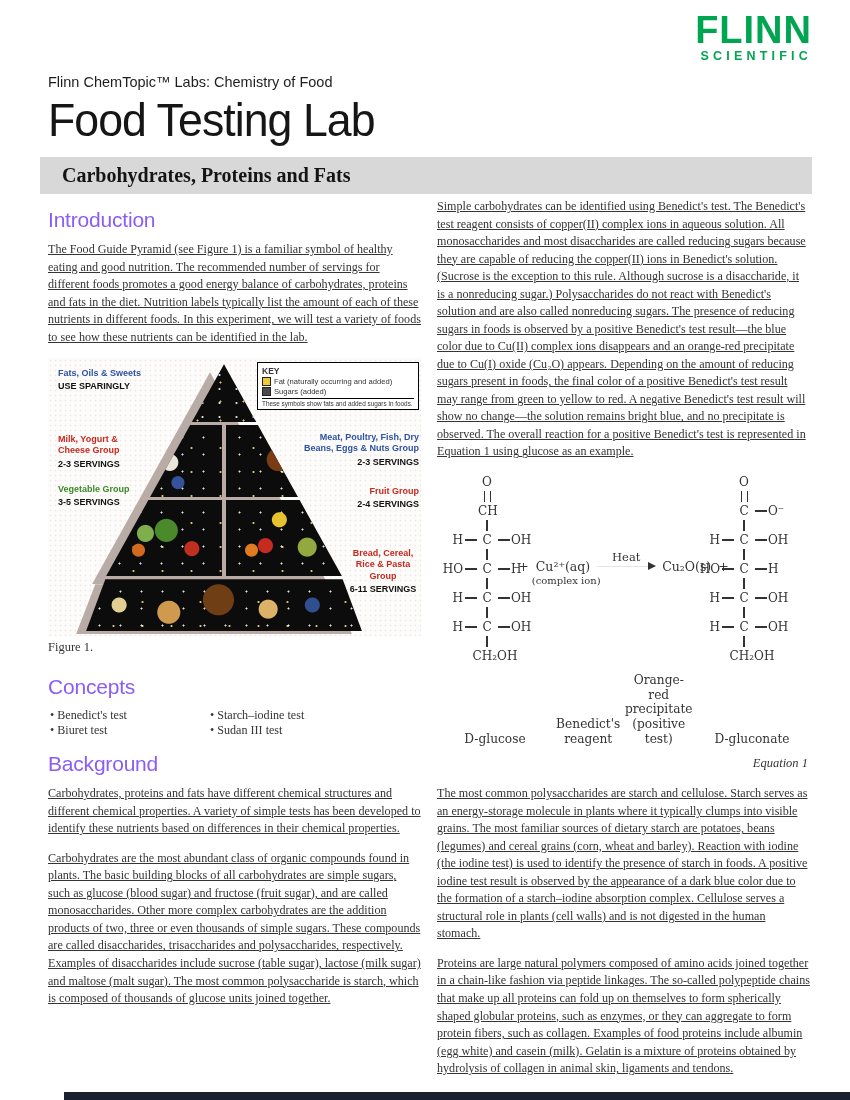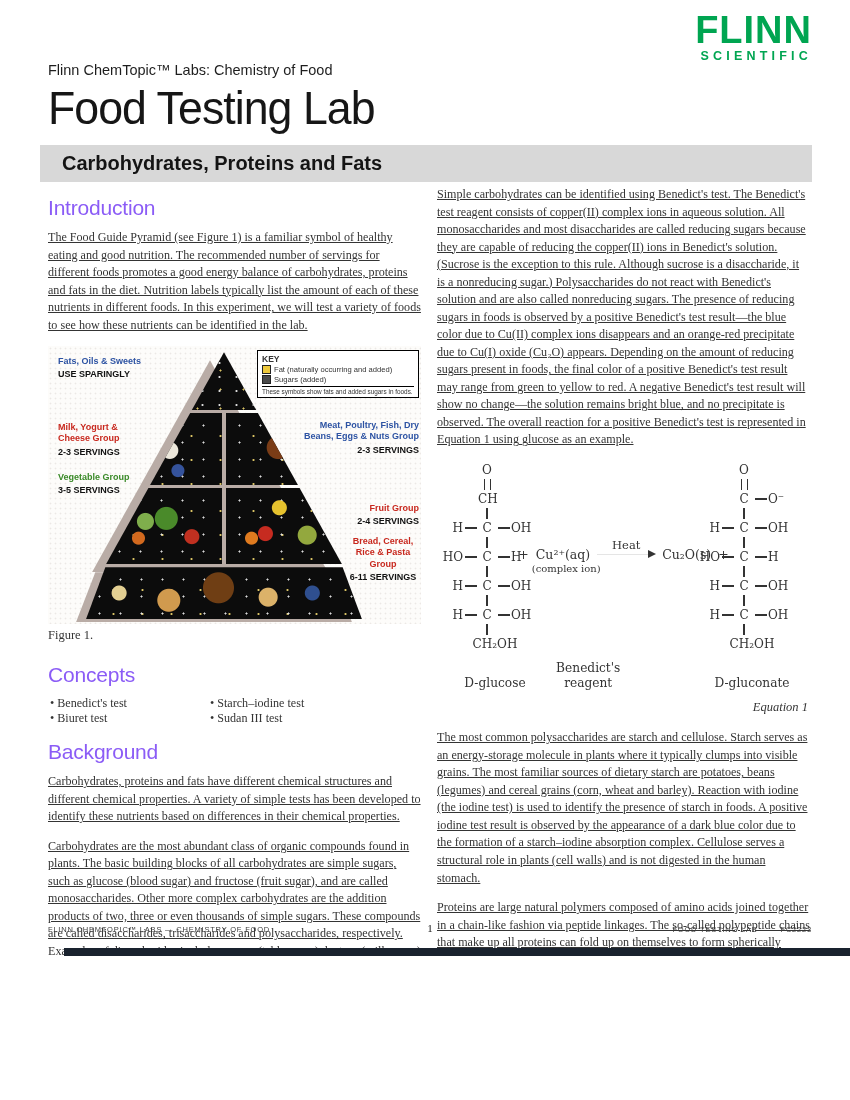--- a/index.html
+++ b/index.html
@@ -1,29 +1,29 @@
 <!DOCTYPE html>
 <html><head>
 <meta charset="utf-8">
 <style>
   html,body{margin:0;padding:0;background:#fff;}
-  .page{position:relative;width:850px;height:956px;background:#fff;overflow:hidden;
+  .page{position:relative;width:850px;height:1100px;background:#fff;overflow:hidden;
         font-family:"Liberation Serif","DejaVu Serif",serif;color:#343434;}
-  .content{position:absolute;left:48px;right:38px;top:62px;}
+  .content{position:absolute;left:48px;right:38px;top:74px;}
 
   
   .logo{position:absolute;top:14px;right:38px;text-align:right;font-family:"Liberation Sans",sans-serif;}
   .logo-flinn{font-weight:bold;font-size:38px;line-height:.85;color:#00a551;letter-spacing:1px;}
   .logo-sci{font-weight:bold;font-size:12.5px;letter-spacing:4.2px;color:#00a551;margin-top:3px;}
 
   .kicker{font-family:"Liberation Sans",sans-serif;font-size:14.5px;color:#1e1e1e;}
   .title{margin:2px 0 10px;font-family:"Liberation Sans",sans-serif;font-weight:400;
          font-size:47px;letter-spacing:-1px;color:#161616;transform:scaleX(.95);transform-origin:left;}
   .banner{margin-left:-8px;background:#d8d8d8;padding:7px 0 7px 22px;
-          font-family:Liberation Sans, sans-serif;font-weight:bold;font-size:20px;color:#141414;}
+          font-family:Liberation Serif, serif;font-weight:bold;font-size:20px;color:#141414;}
 
   .cols{display:flex;gap:16px;margin-top:4px;}
   .col{width:373px;}
   h2{font-family:"Liberation Sans",sans-serif;font-weight:400;font-size:21px;letter-spacing:-.2px;
      color:#8b5cf6;margin:10px 0 9px;}
   p{font-size:12.1px;line-height:1.45;margin:0 0 12px;text-decoration:underline;}
 
   
   .fig{position:relative;width:100%;height:278px;margin:2px 0 0;
        background:radial-gradient(rgba(150,135,120,.16) .6px,transparent 1.2px) 0 0/5px 5px,#fdfcfa;}
@@ -85,21 +85,21 @@
     background-position:0 0,0 0,0 0,0 0,0 0,3px 4px,13px 11px;}
 
   .pyr-label{position:absolute;font-family:"Liberation Sans",sans-serif;font-weight:bold;
              font-size:9px;line-height:1.25;}
   .pyr-label .servings{color:#111;margin-top:2px;}
   .lbl-blue{color:#2d53a3;} .lbl-red{color:#c8281e;} .lbl-green{color:#3a8a28;}
   .pl-fats{left:10px;top:10px;width:100px;}
   .pl-milk{left:10px;top:76px;width:78px;}
   .pl-meat{right:2px;top:74px;width:122px;text-align:right;}
   .pl-veg{left:10px;top:126px;width:90px;}
-  .pl-fruit{right:2px;top:128px;width:80px;text-align:right;margin-top:29px;}
+  .pl-fruit{right:2px;top:128px;width:80px;text-align:right;}
   .pl-bread{right:2px;top:190px;width:72px;text-align:center;}
 
   .keybox{position:absolute;right:2px;top:4px;width:152px;background:#fff;border:1.5px solid #000;
           padding:3px 4px 2px;font-family:"Liberation Sans",sans-serif;}
   .key-title{font-weight:bold;font-size:8.5px;}
   .key-item{display:flex;align-items:center;gap:3px;font-size:7.6px;margin-top:1px;}
   .key-sym{width:7px;height:7px;border:1px solid #222;flex:0 0 auto;}
   .sym-fat{background:#eec93c;} .sym-sugar{background:#4a4a4a;}
   .key-note{font-size:6.4px;margin-top:2px;border-top:1px solid #000;padding-top:1px;}
 
@@ -374,35 +374,30 @@
               </div>
             <div class="stail">CH₂OH</div>
           </div>
 
           <div class="eq-labels">
             <div>D-glucose</div>
             <div class="eq-mid-labels">
               <div>
                   <div class="lbl-inner">Benedict's reagent</div>
                 </div>
+              <div>
+                  <div class="lbl-inner">Orange-red precipitate (positive test)</div>
+                </div>
             </div>
             <div>D-gluconate</div>
           </div>
         </div>
 
         <div class="eq-cap">Equation 1</div>
 
         <p>The most common polysaccharides are starch and cellulose. Starch serves as an energy-storage molecule in plants where it typically clumps into visible grains. The most familiar sources of dietary starch are potatoes, beans (legumes) and cereal grains (corn, wheat and barley). Reaction with iodine (the iodine test) is used to identify the presence of starch in foods. A positive iodine test result is observed by the appearance of a dark blue color due to the formation of a starch–iodine absorption complex. Cellulose serves a structural role in plants (cell walls) and is not digested in the human stomach.</p>
         <p>Proteins are large natural polymers composed of amino acids joined together in a chain-like fashion via peptide linkages. The so-called polypeptide chains that make up all proteins can fold up on themselves to form spherically shaped globular proteins, such as enzymes, or they can aggregate to form protein fibers, such as collagen. Examples of food proteins include albumin (egg white) and casein (milk). Gelatin is a mixture of proteins obtained by hydrolysis of collagen in animal skin, ligaments and tendons.</p>
       </div>
     </div>
   </div>
 
-  <div class="footer">
-    <span>FLINN CHEMTOPIC™ LABS — CHEMISTRY OF FOOD</span>
-    <span class="page-num">1</span>
-    <span class="footer-right">
-      <span>FOOD TESTING LAB</span>
-      <span>FC2223</span>
-    </span>
-  </div>
   <div class="bottom-bar"></div>
 </div>
 
 </body></html>

